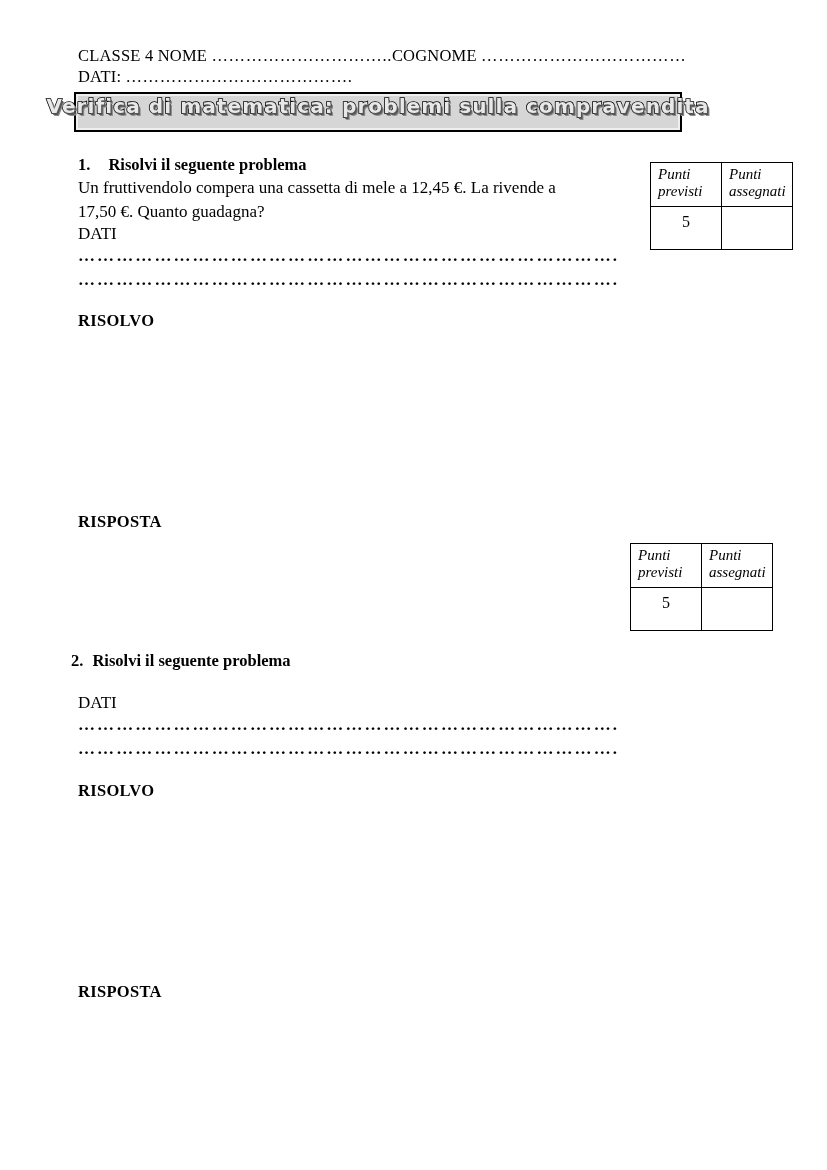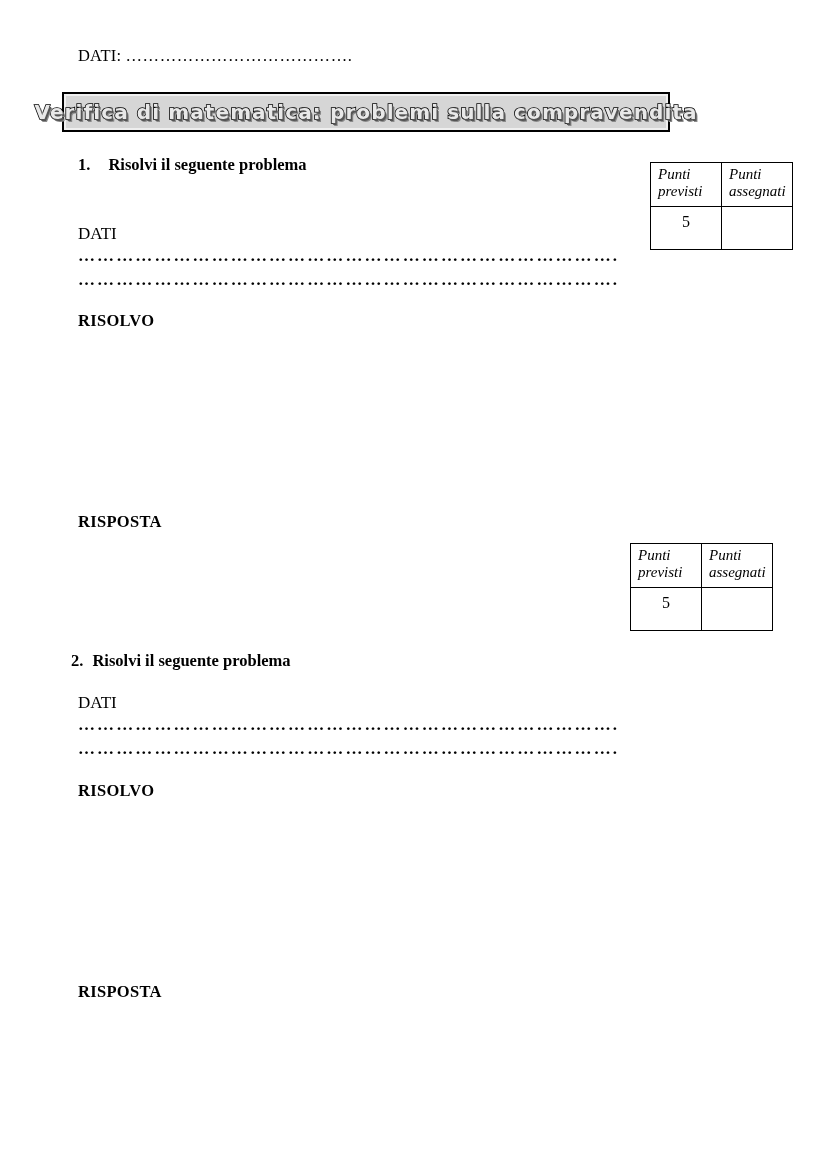--- a/index.html
+++ b/index.html
@@ -33,30 +33,30 @@
     white-space: nowrap;
   }
   .ident-line { display: block; }
   .dots-thin {
     letter-spacing: 0.6px;
   }
 
   
   .banner {
     position: absolute;
-    left: 62px;
+    left: 74px;
     top: 92px;
     width: 608px;
     height: 40px;
     box-sizing: border-box;
     border: 2px solid #000000;
     background: #d6d6d6;
     box-shadow: inset 0 0 0 2px #efefef;
     display: flex;
-    align-items: center;
+    align-items: flex-start;
     justify-content: center;
   }
   .banner-text {
     font-family: "DejaVu Sans", "Liberation Sans", sans-serif;
     font-weight: bold;
     font-size: 20px;
     letter-spacing: 1.1px;
     color: #e8e8e8;
     white-space: nowrap;
     -webkit-text-stroke: 1.6px #000000;
@@ -135,31 +135,36 @@
     padding-top: 6px !important;
   }
   .punti-empty { height: 36px; }
 </style>
 </head>
 <body>
 
 <div class="page">
 
   <div class="ident">
+    <span class="ident-line"><span>CLASSE 4   NOME </span><span class="dots-thin">…………………………..</span><span>COGNOME </span><span class="dots-thin">………………………………</span></span>
     <span class="ident-line"><span>DATI: </span><span class="dots-thin">………………………………….</span></span>
   </div>
 
   <div class="banner">
     <span class="banner-text">Verifica di matematica: problemi sulla compravendita</span>
   </div>
 
   <div class="prob-head" style="left:78px; top:154px;">
     <span class="prob-num">1.</span><span class="gap-wide"></span><span>Risolvi il seguente problema</span>
   </div>
 
+  <div class="prob-body" style="left:78px; top:176px; width:560px;">
+    <div>Un fruttivendolo compera una cassetta di mele a 12,45 €. La rivende a</div>
+    <div>17,50 €. Quanto guadagna?</div>
+  </div>
 
   <div class="dati" style="left:78px; top:222px;">DATI</div>
 
   <div class="dotrule" style="left:78px; top:245px; width:540px;">…………………………………………………………………………..</div>
   <div class="dotrule" style="left:78px; top:269px; width:540px;">…………………………………………………………………………..</div>
 
   <div class="label-bold" style="left:78px; top:311px;">RISOLVO</div>
 
   <div style="position:absolute; left:78px; top:336px; width:540px; height:170px;"></div>
 

